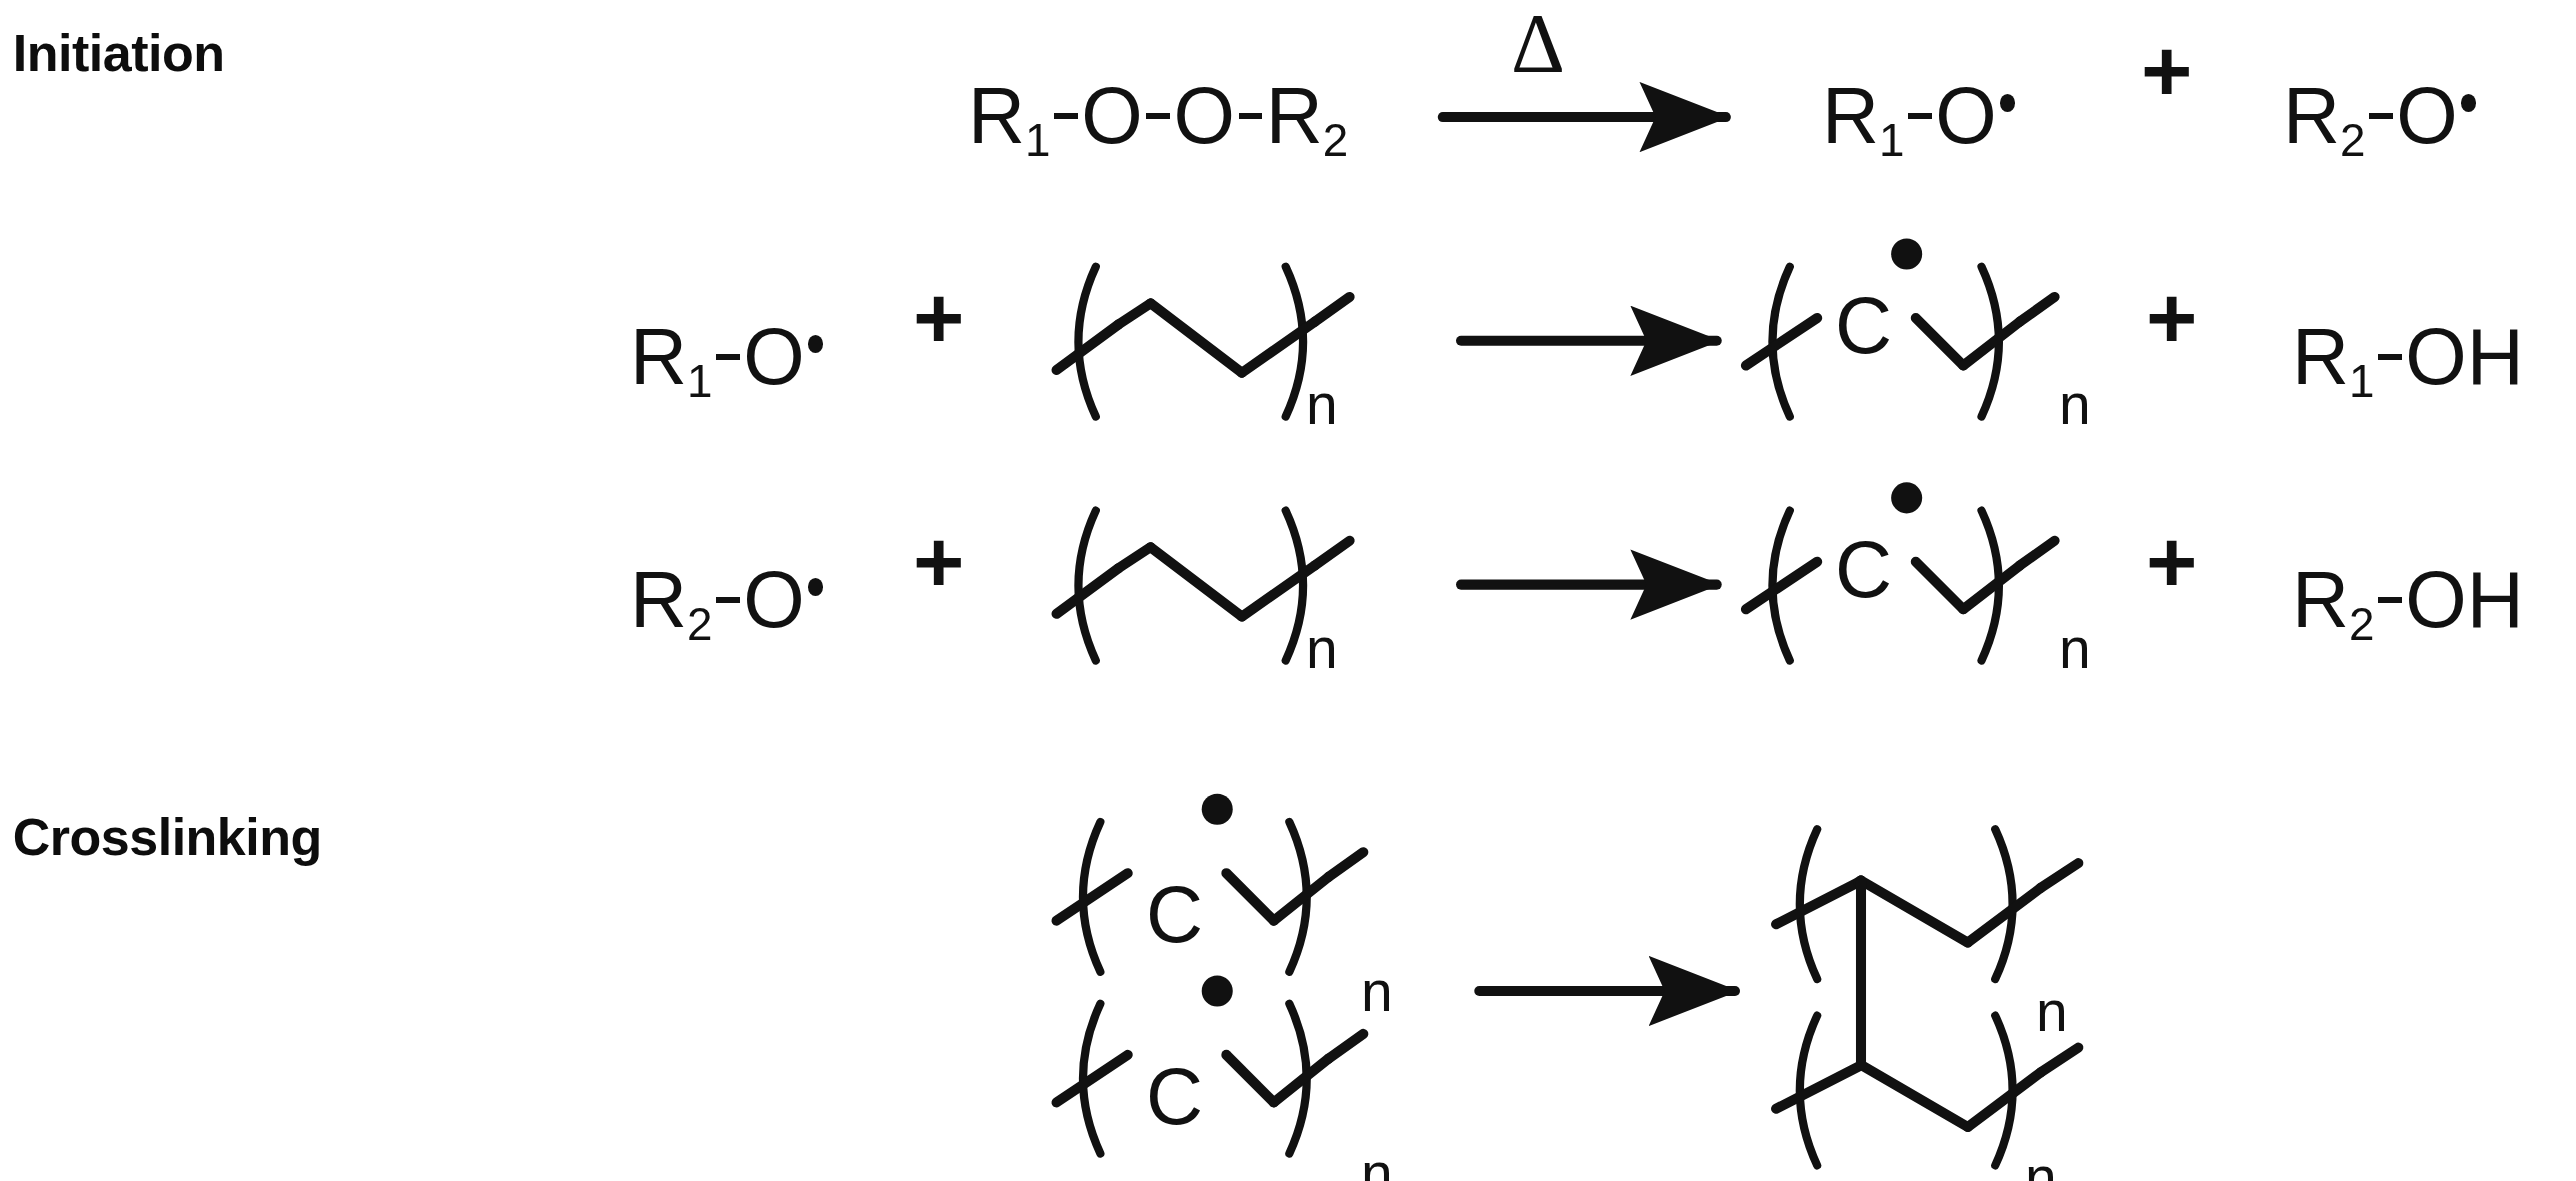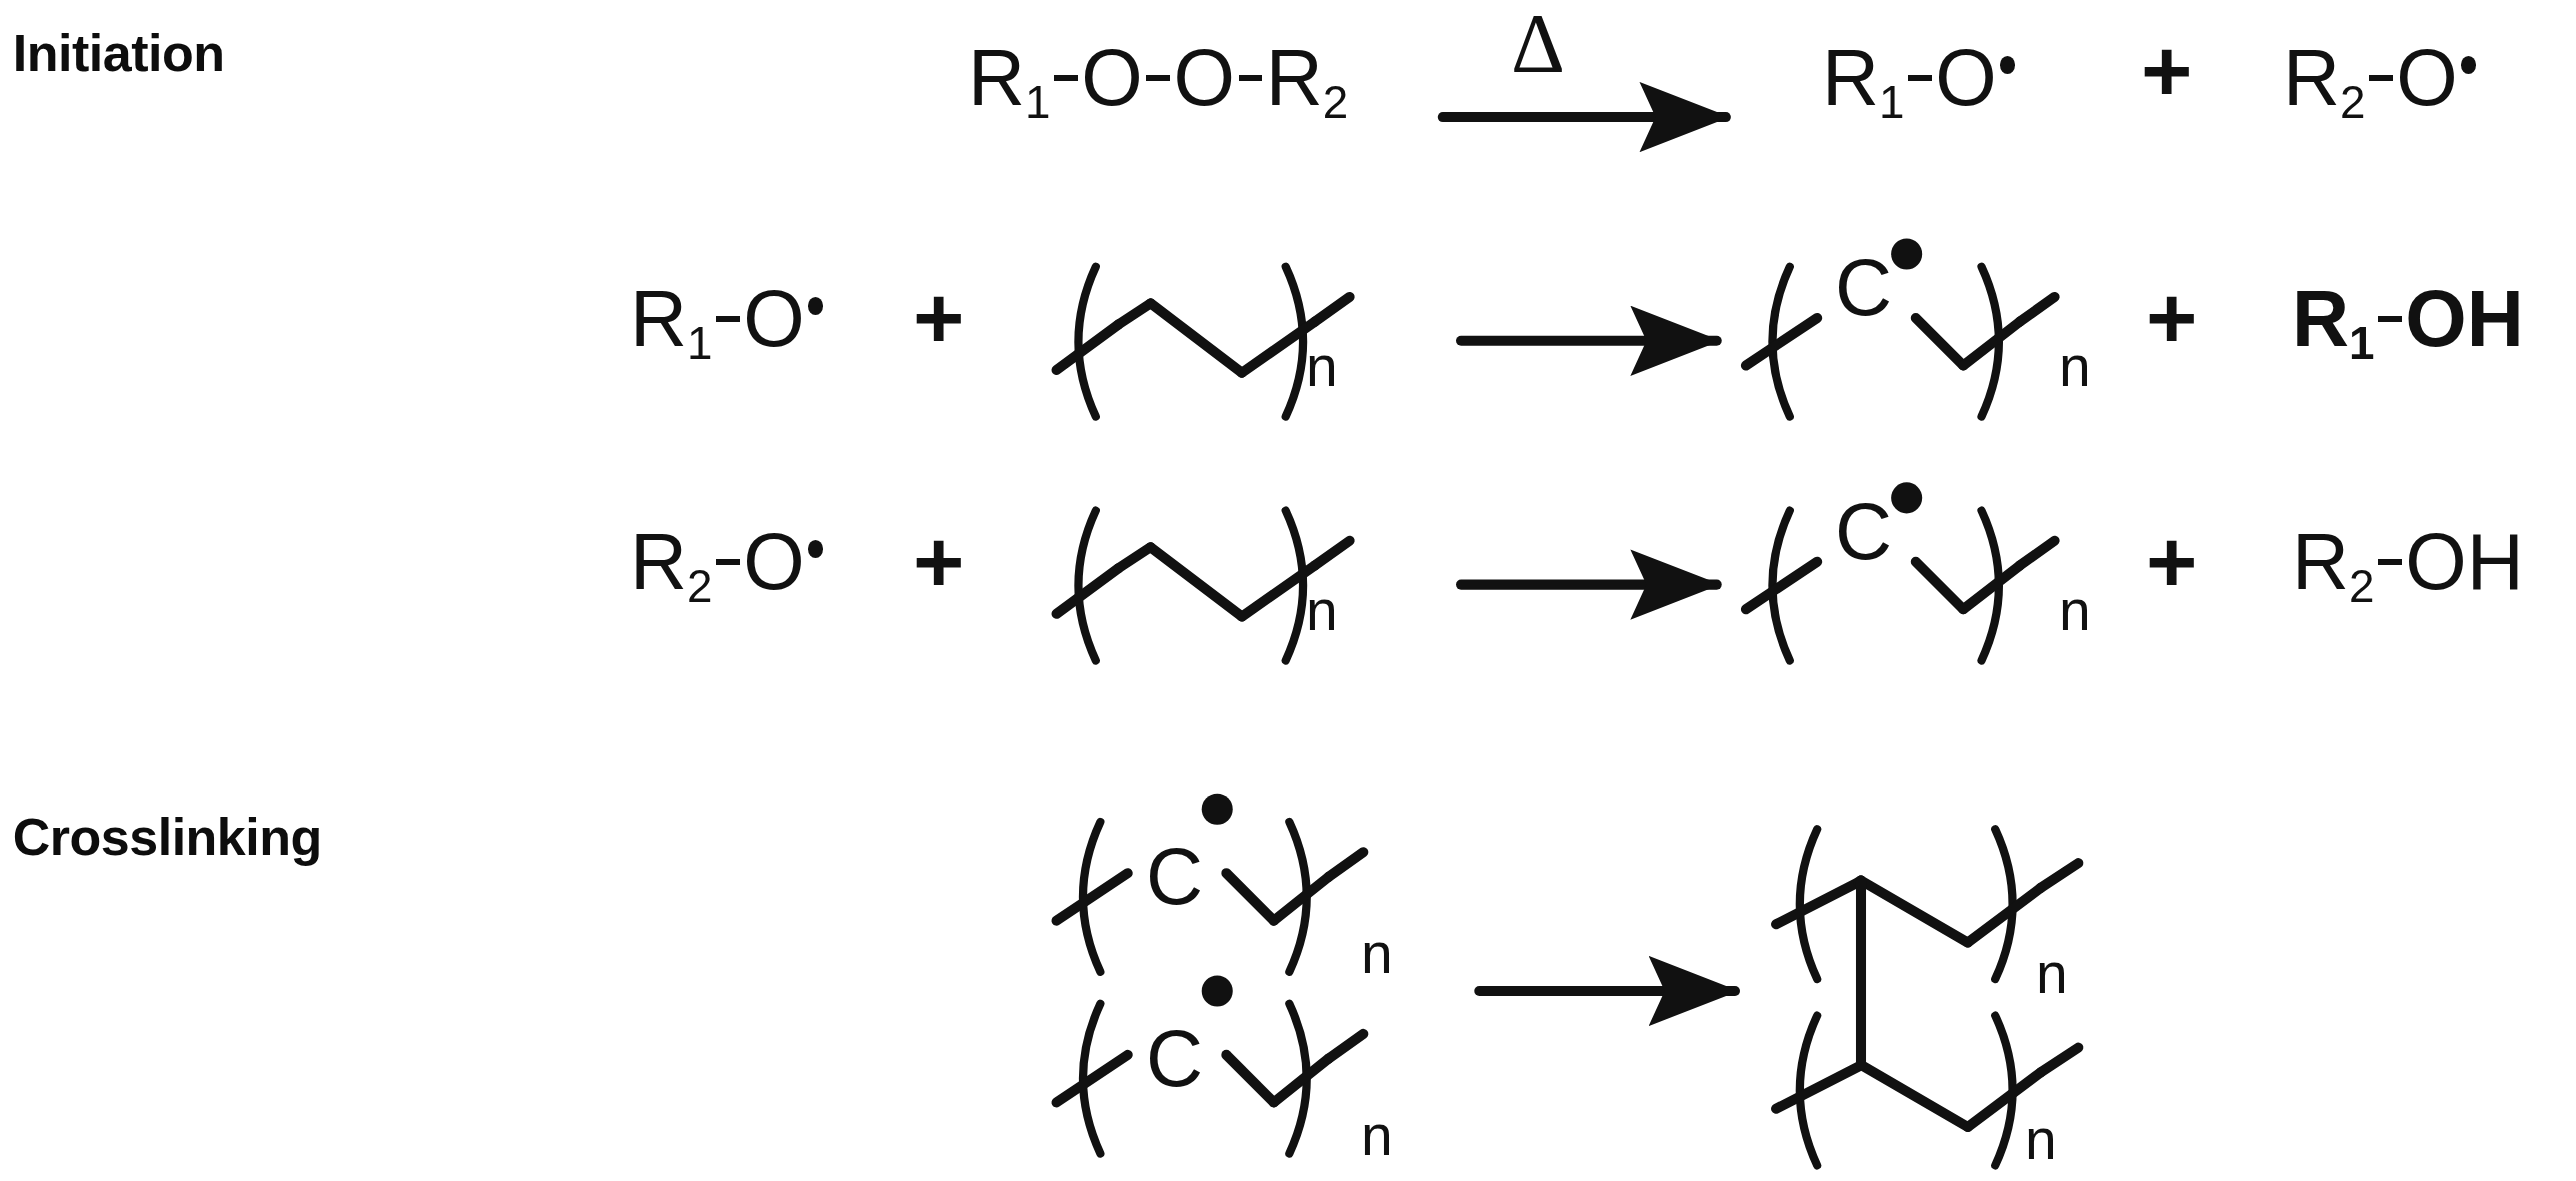--- a/index.html
+++ b/index.html
@@ -40,20 +40,21 @@
 
   
   .formula {
     position: absolute;
     font-family: "Liberation Sans", sans-serif;
     font-weight: normal;
     font-size: 79px;
     color: #111111;
     white-space: nowrap;
     line-height: 1;
+    margin-top: 38px;
   }
   .formula sub {
     font-size: 0.58em;
     vertical-align: -0.28em;
     letter-spacing: 0;
   }
   .formula .dash {
     display: inline-block;
     width: 0.30em;
     height: 0.085em;
@@ -136,21 +137,21 @@
 
   <div class="formula" style="left:1306px; top:338px; font-size:57px;">n</div>
 
   <div class="formula" style="left:1835px; top:248px;">
     <span>C</span>
   </div>
   <div class="formula" style="left:2059px; top:338px; font-size:57px;">n</div>
 
   <div class="plus" style="left:2146px; top:274px;">+</div>
 
-  <div class="formula" style="left:2292px; top:279px;font-weight:bold;">
+  <div class="formula" style="left:2292px; top:279px;">
     <span>R</span><sub>1</sub><span class="dash"></span><span>OH</span>
   </div>
 
   <div class="formula" style="left:630px; top:522px;">
     <span>R</span><sub>2</sub><span class="dash"></span><span>O</span><span class="rad"></span>
   </div>
 
   <div class="plus" style="left:913px; top:518px;">+</div>
 
   <div class="formula" style="left:1306px; top:582px; font-size:57px;">n</div>

